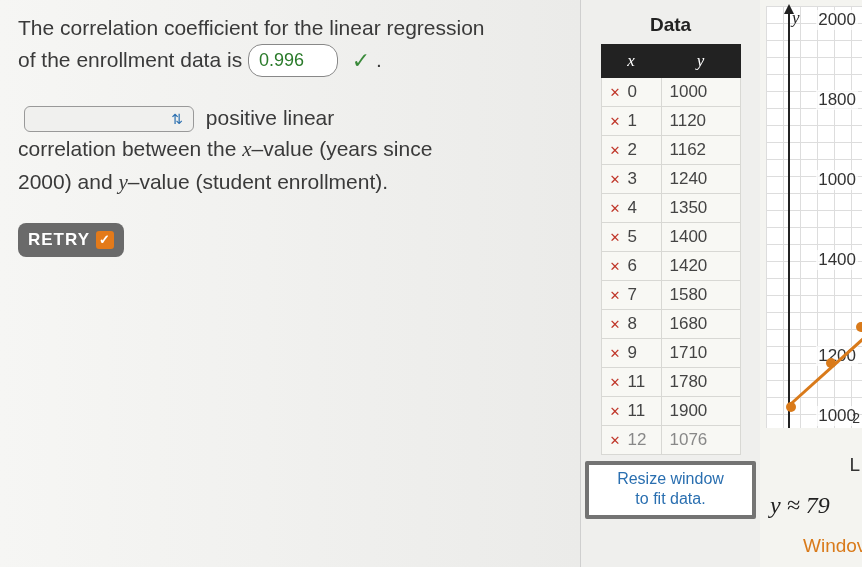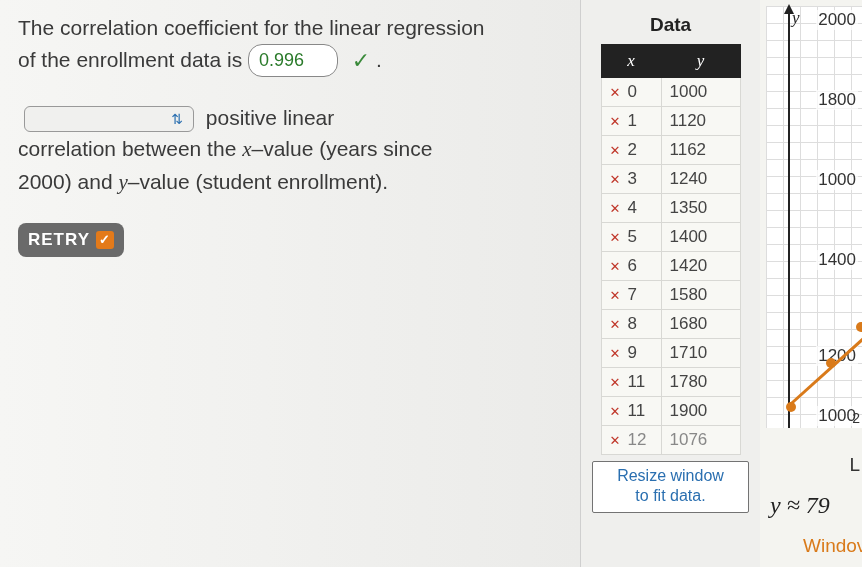--- a/index.html
+++ b/index.html
@@ -128,22 +128,22 @@
   .row-x {
     color: #c0372a;
     font-size: 13px;
     margin-right: 4px;
     display: inline-block;
     width: 14px;
   }
   .partial-row td { color: #888; }
   .resize-btn {
     margin: 6px auto 0 auto;
-    width: 157px;
-    border: 1px solid #737373;
+    width: 171px;
+    border: 4px solid #737373;
     background: #fff;
     color: #2a6fb0;
     text-align: center;
     font-size: 16px;
     padding: 4px 2px 6px 2px;
     border-radius: 2px;
     line-height: 1.25;
   }
 
   .chart-panel {

